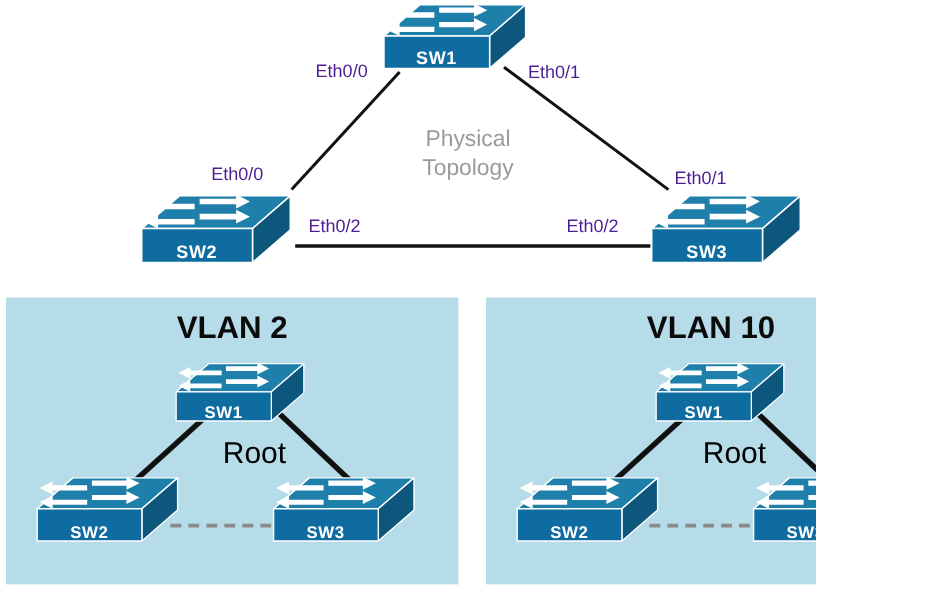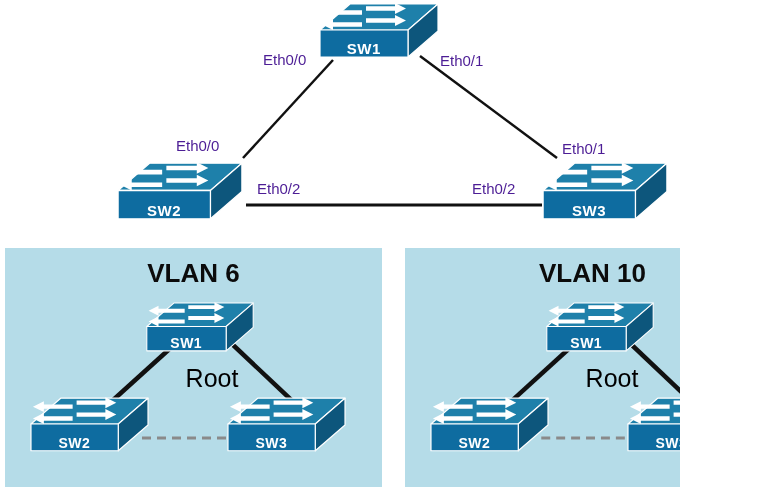--- a/index.html
+++ b/index.html
@@ -94,24 +94,28 @@
       <div class="sw-label">SW3</div>
     </div>
 
     <div class="if-label" style="left:263px;top:51px;">Eth0/0</div>
     <div class="if-label" style="left:440px;top:52px;">Eth0/1</div>
     <div class="if-label" style="left:176px;top:137px;">Eth0/0</div>
     <div class="if-label" style="left:562px;top:140px;">Eth0/1</div>
     <div class="if-label" style="left:257px;top:180px;">Eth0/2</div>
     <div class="if-label" style="left:472px;top:180px;">Eth0/2</div>
 
+    <div class="caption">
+      <span style="display:block">Physical</span>
+      <span style="display:block">Topology</span>
+    </div>
   </div>
 
   <div class="panel" style="left:5px;width:377px;">
-    <div class="panel-title">VLAN 6</div>
+    <div class="panel-title">VLAN 2</div>
 
     <svg class="wires" viewBox="0 0 377 239" preserveAspectRatio="none">
       <line x1="170" y1="96" x2="96" y2="163" stroke-width="4.5" class="wire"></line>
       <line x1="227" y1="96" x2="298" y2="163" stroke-width="4.5" class="wire"></line>
       <line x1="137" y1="190" x2="228" y2="190" stroke-width="3" class="wire-blocked" stroke-dasharray="9 6"></line>
     </svg>
 
     <div class="sw small" style="left:140px;top:52px;width:110px;height:53px;">
       <svg viewBox="0 0 122 58">
           <use href="#sw-icon"></use>

